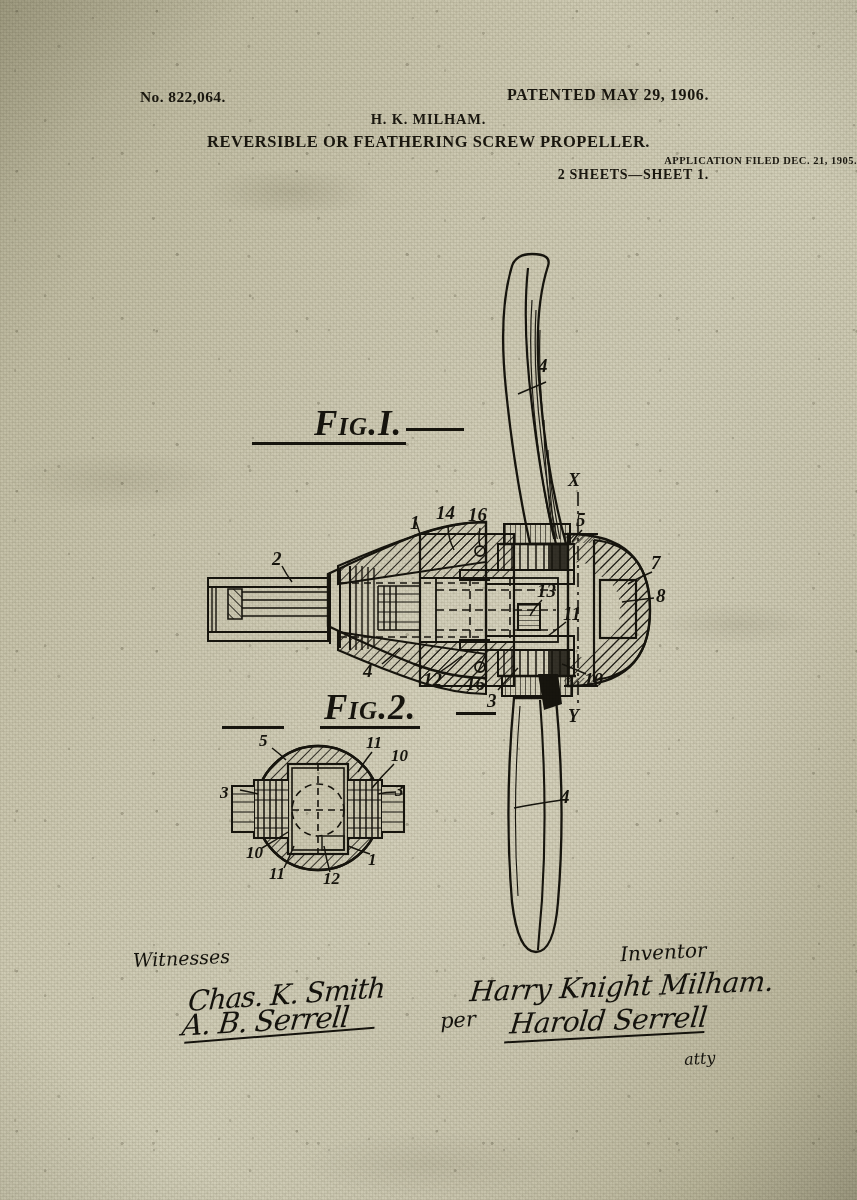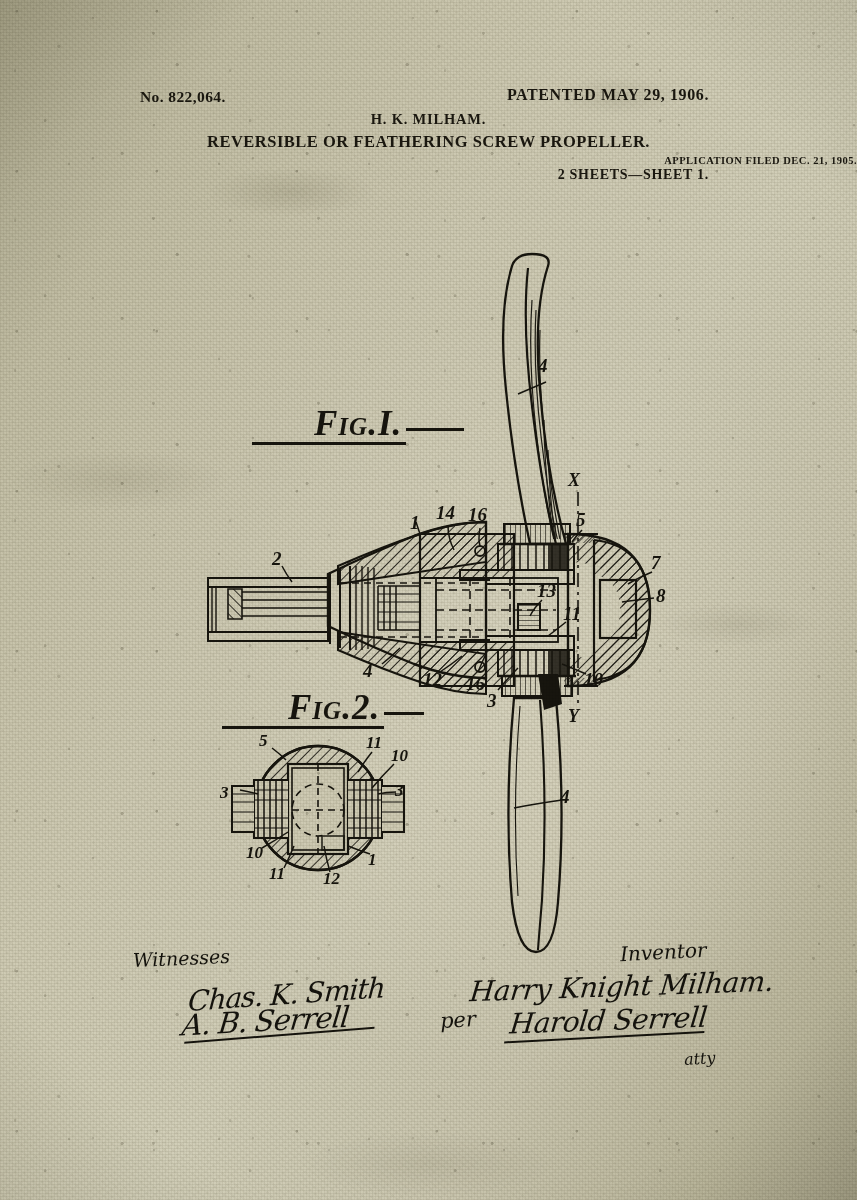--- a/index.html
+++ b/index.html
@@ -63,21 +63,21 @@
   .figrule{height:3px;background:#17150e;}
   .figtext{
     font-family:"Liberation Serif", serif;font-style:italic;font-weight:bold;
     font-size:35px;color:#17150e;letter-spacing:1px;
     border-bottom:3px solid #17150e;line-height:.92;padding:0 4px 2px 4px;
     font-variant:small-caps;
   }
   #fig1cap{left:252px;top:408px;}
   #fig1cap .figrule:first-child{width:58px;}
   #fig1cap .figrule:last-child{width:58px;margin-bottom:14px;}
-  #fig2cap{left:222px;top:692px;}
+  #fig2cap{left:222px;top:692px;gap:36px;}
   #fig2cap .figrule:first-child{width:62px;}
   #fig2cap .figrule:last-child{width:40px;margin-bottom:14px;}
 
   
   .num{
     position:absolute;font-family:"Liberation Serif", serif;font-style:italic;font-weight:bold;
     color:#17150e;font-size:19px;letter-spacing:0px;
   }
   .num.sm{font-size:17px;}
   .sect{position:absolute;font-family:"Liberation Serif",serif;font-weight:bold;font-style:italic;font-size:18px;color:#17150e;}

